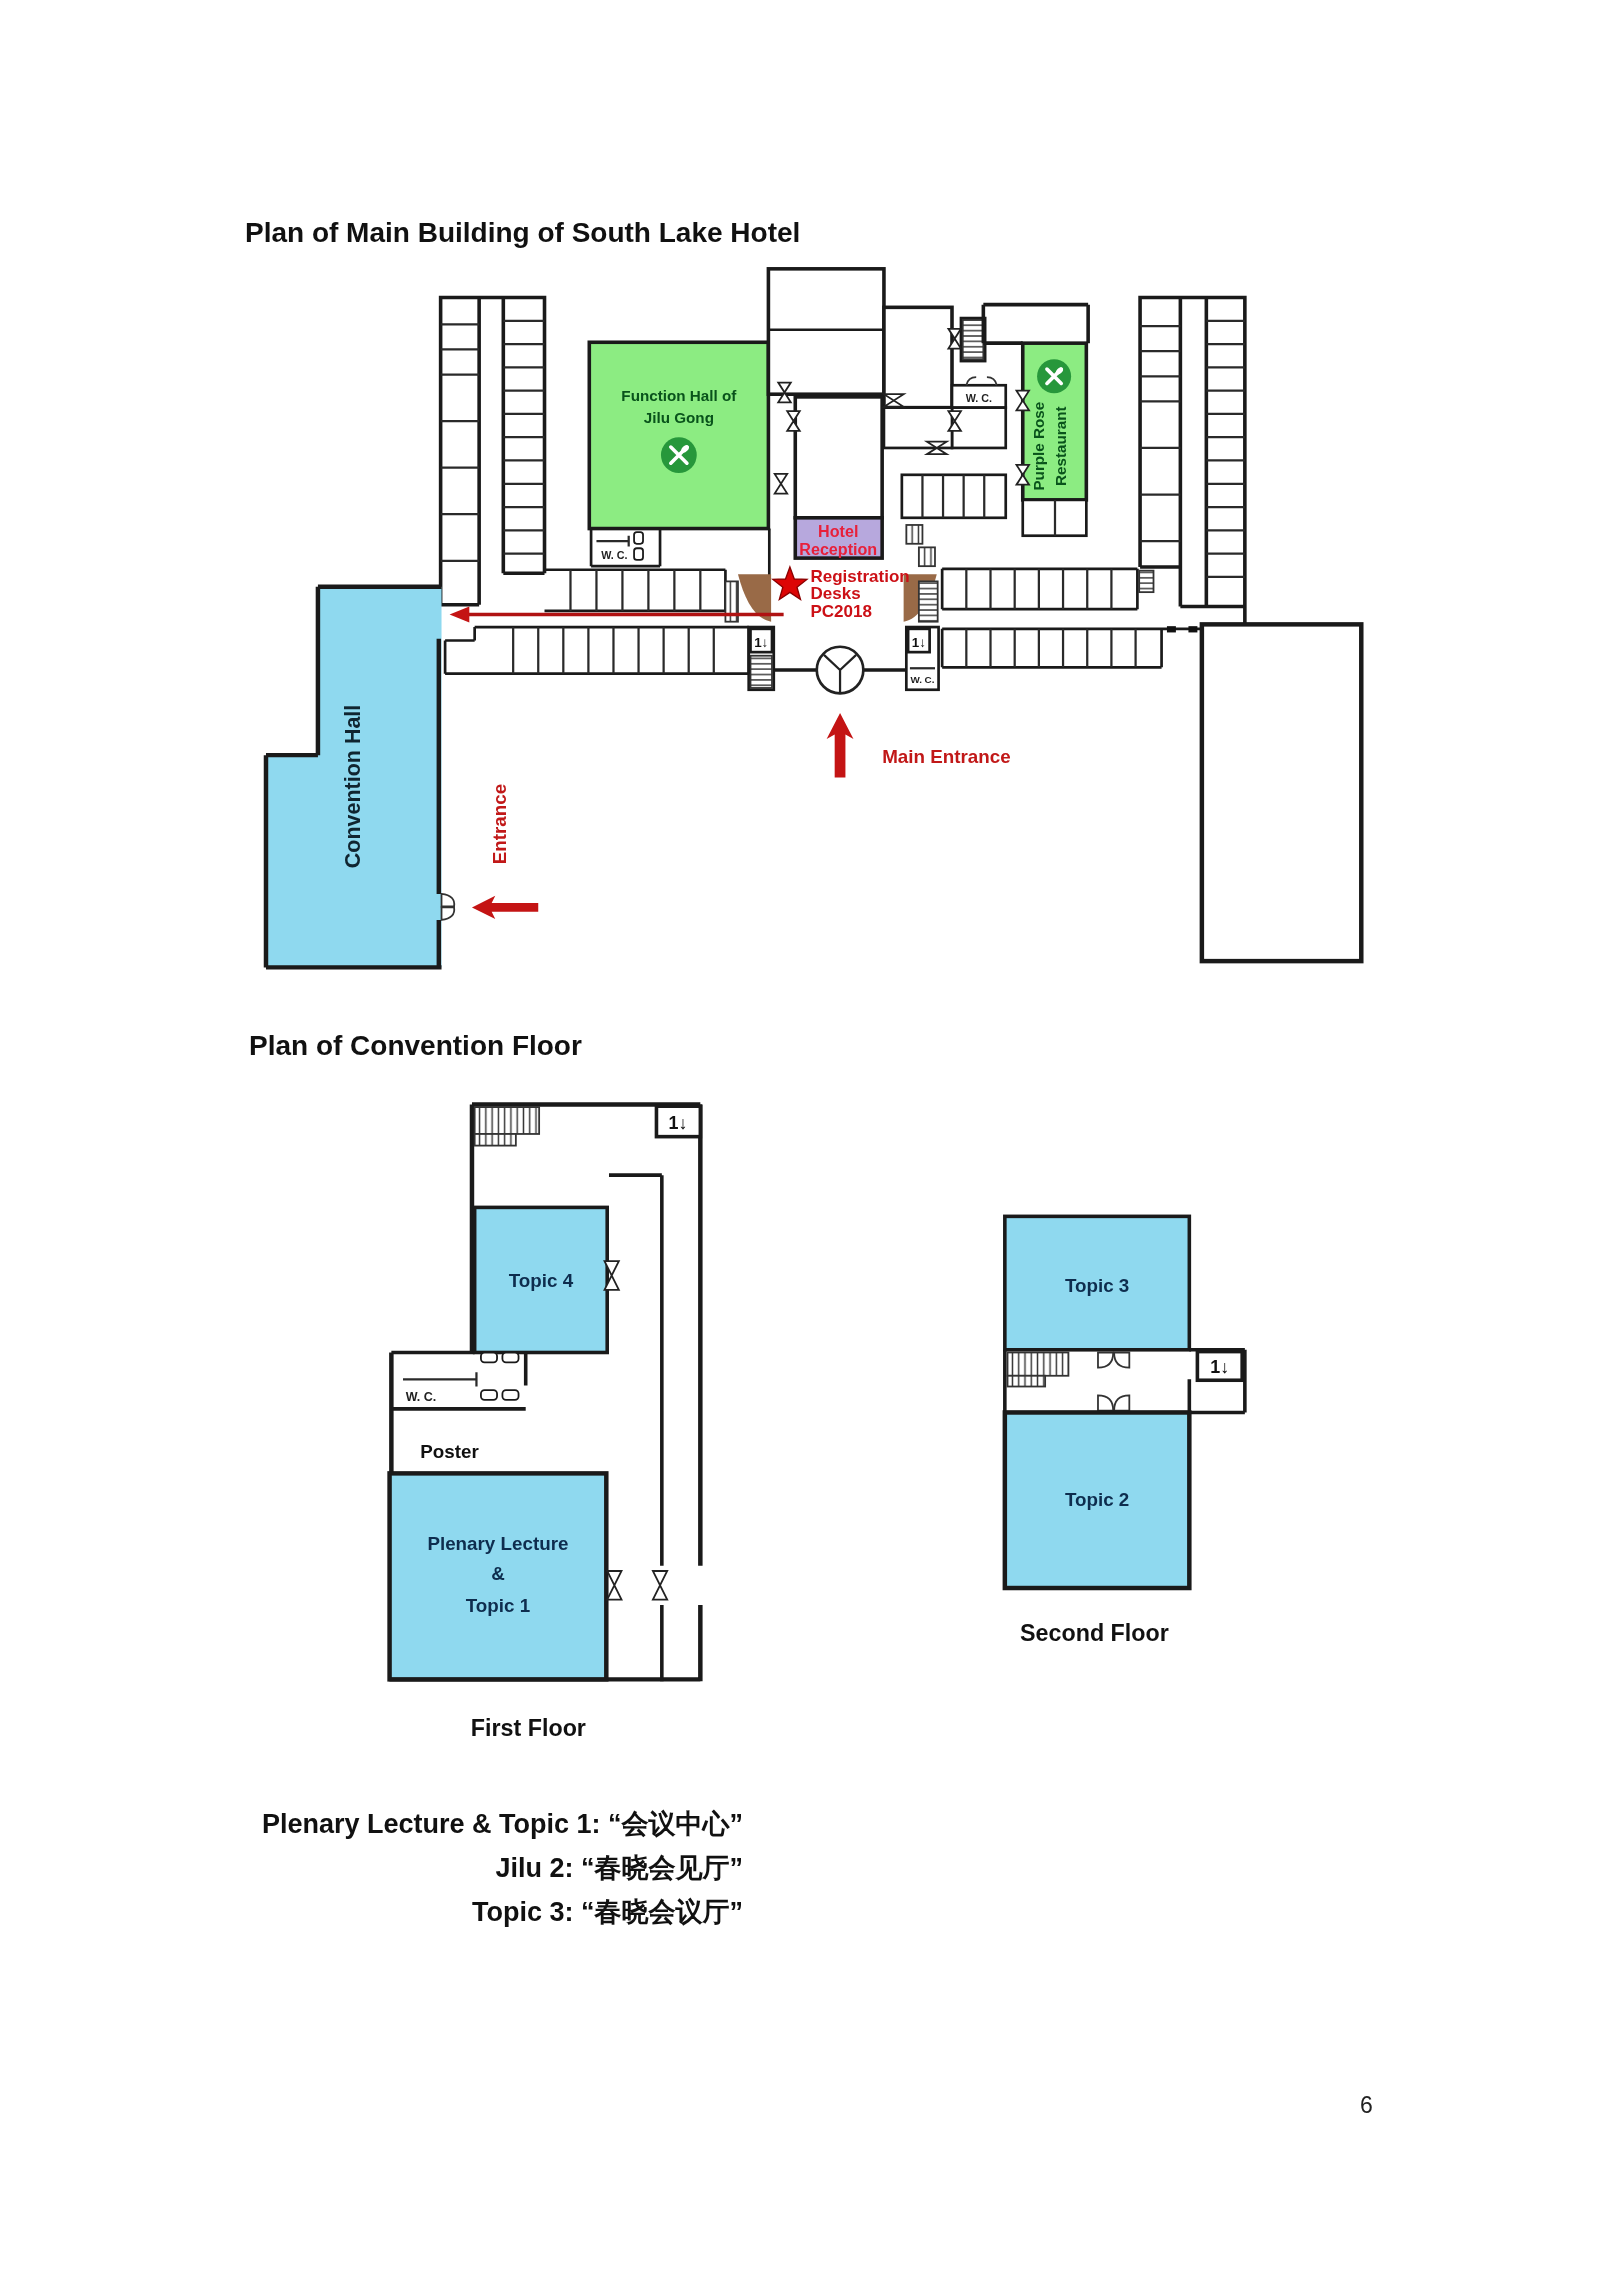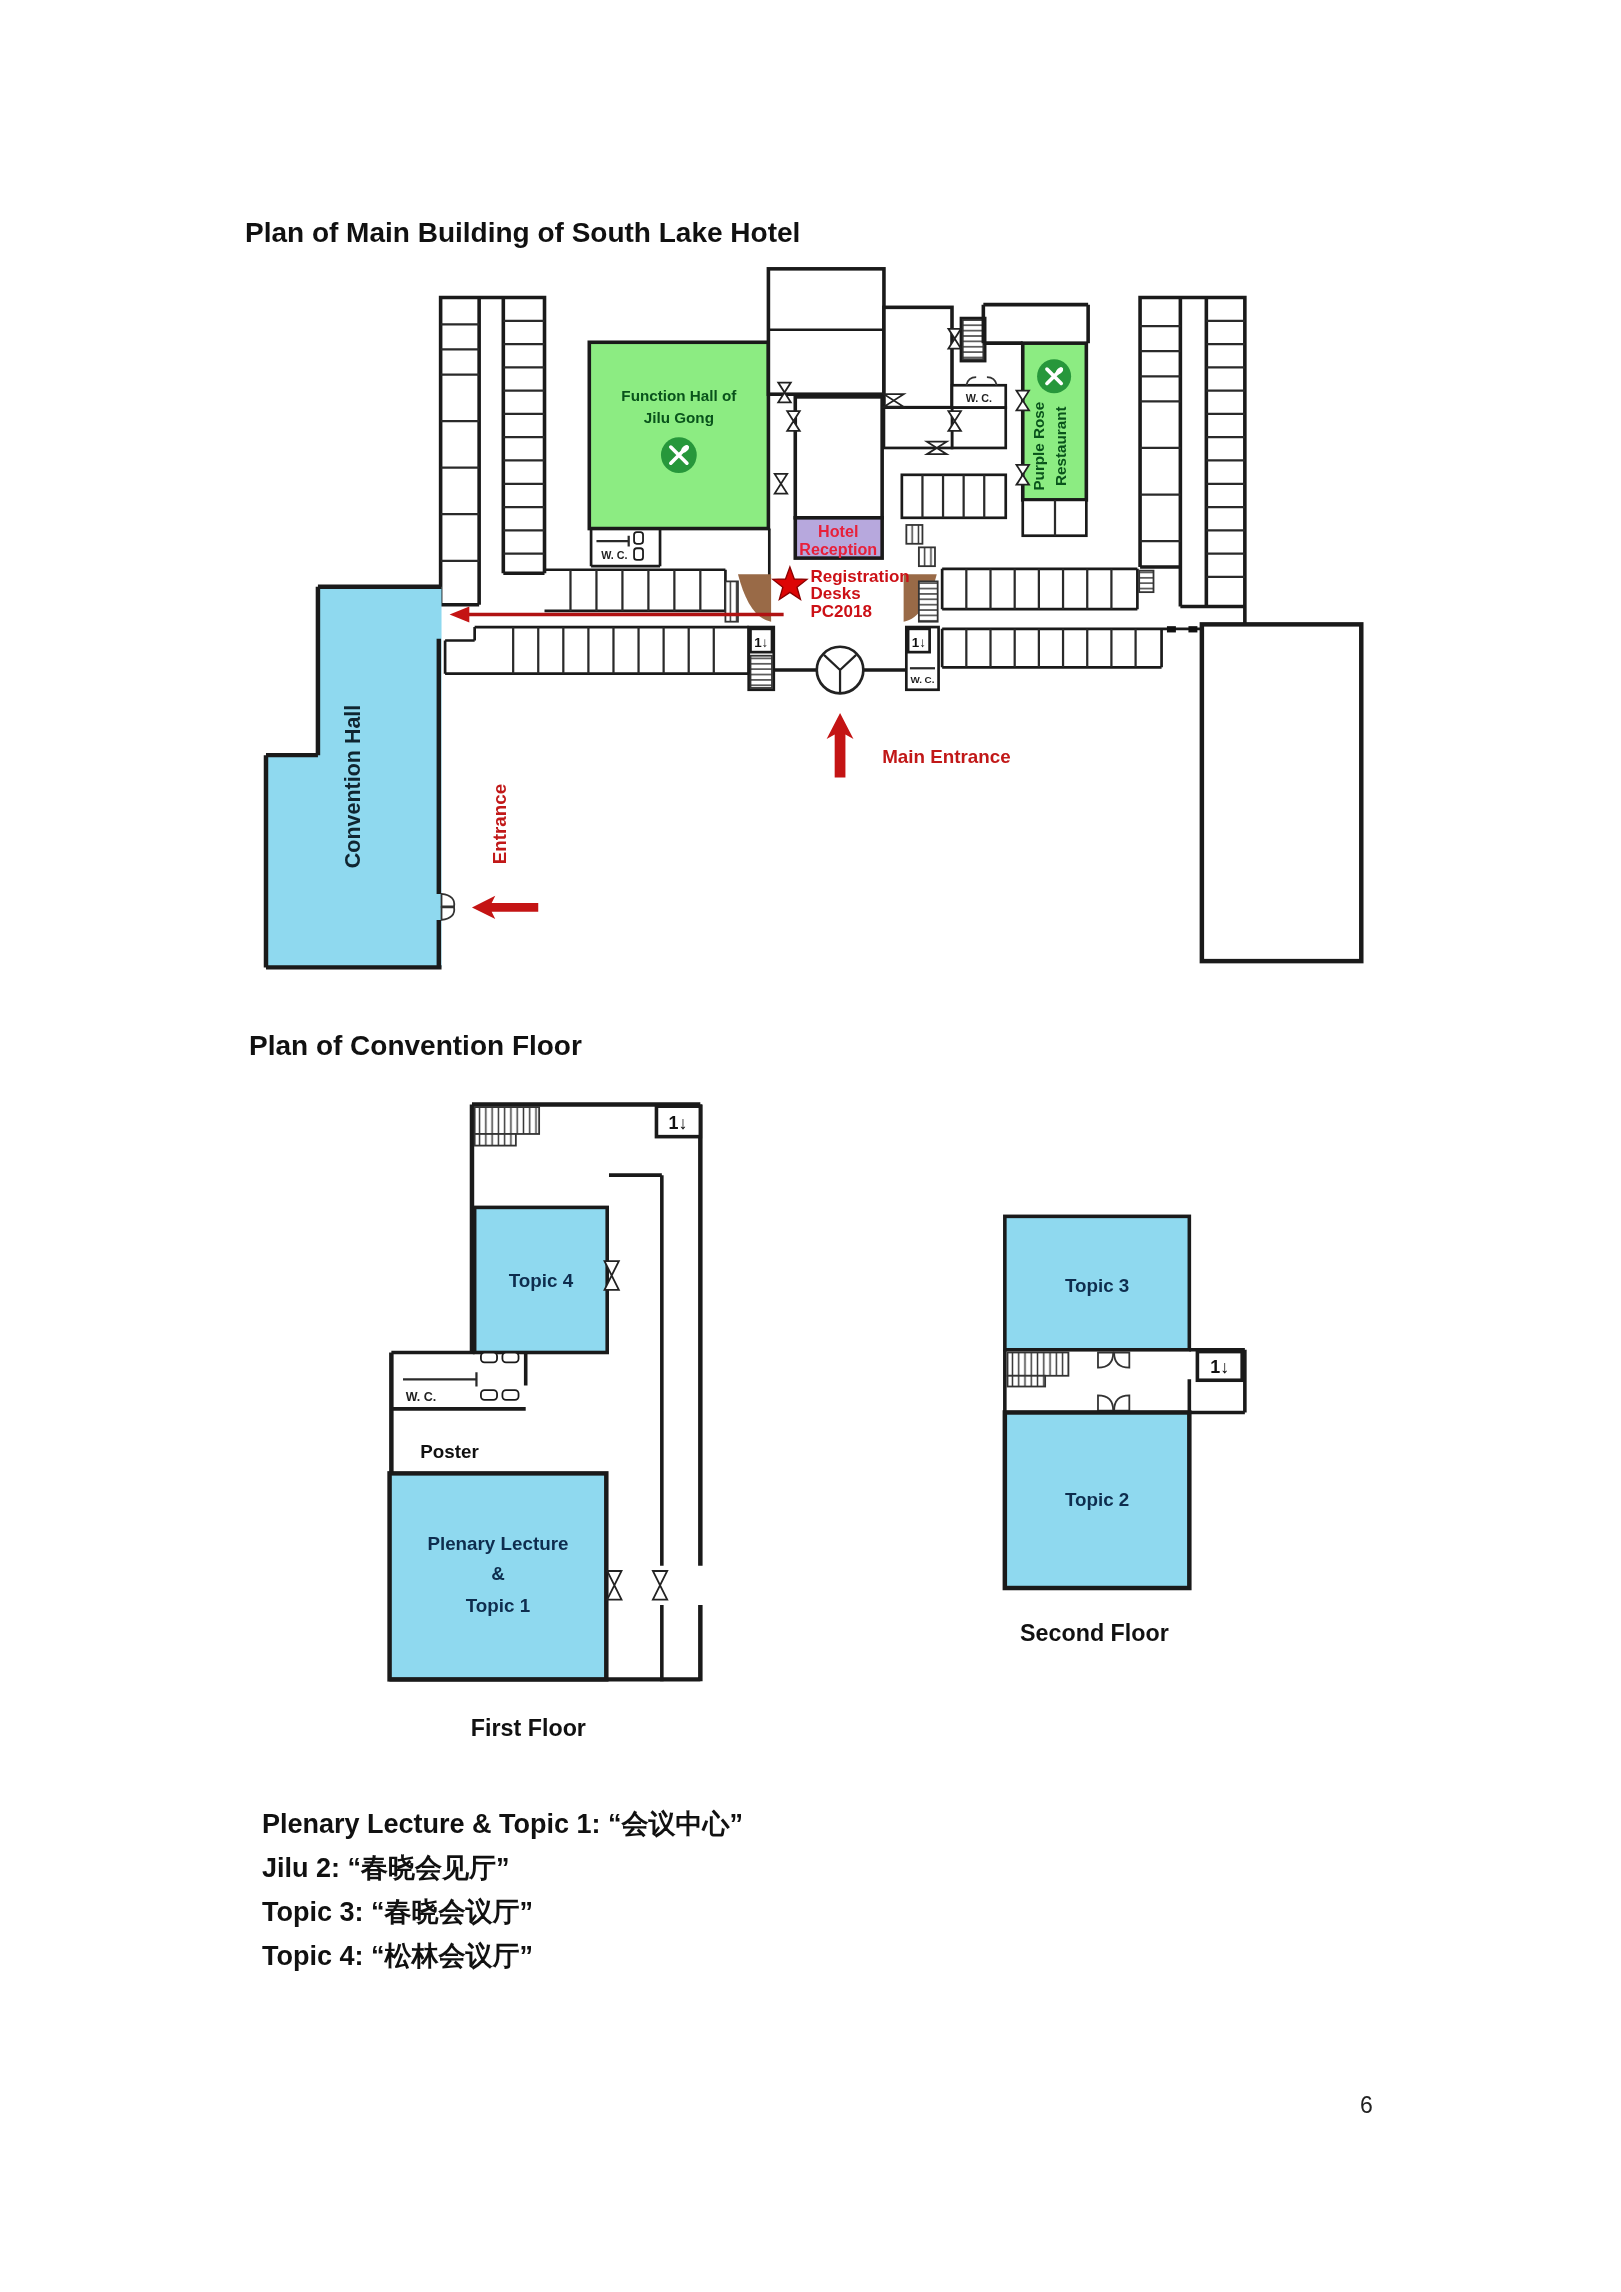--- a/index.html
+++ b/index.html
@@ -1,17 +1,17 @@
 <!DOCTYPE html>
 <html style="font-size:14.3px"><head>
 <meta charset="utf-8">
 <style>
   html,body{margin:0;padding:0;background:#888;}
   .page{position:relative;width:1621px;height:2293px;background:#ffffff;overflow:hidden;
-        font-family:"Liberation Sans", sans-serif;}
+        font-family:"Liberation Sans", sans-serif;text-align:right;}
   .title{position:absolute;font-size:28px;font-weight:bold;color:#111;white-space:nowrap;}
   .legend{position:absolute;left:246px;top:1802px;font-size:27px;font-weight:bold;color:#111;margin-left:16px;}
   .legend div{line-height:44px;white-space:nowrap;}
   .pagenum{position:absolute;left:1360px;top:2092px;font-size:23px;color:#222;}
   svg{position:absolute;left:0;top:0;}
   svg text{font-family:"Liberation Sans", sans-serif;font-weight:bold;}
   .wall{stroke:#1a1a1a;fill:none;}
   .w5{stroke-width:5px;} .w4{stroke-width:4px;} .w3{stroke-width:3px;}
   .div{stroke:#2a2a2a;stroke-width:2.5px;fill:none;}
   .roomblue{fill:#8fd9ef;stroke:#1a1a1a;}
@@ -255,18 +255,17 @@
       <text class="navy" x="1225" y="1681" font-size="21" text-anchor="middle">Topic 2</text>
 
       <text x="1222" y="1832" font-size="26" text-anchor="middle" fill="#111">Second Floor</text>
     </g>
   </svg>
 
   <div class="legend">
     <div>Plenary Lecture &amp; Topic 1: “会议中心”</div>
     <div>Jilu 2: “春晓会见厅”</div>
     <div>Topic 3: “春晓会议厅”</div>
-    <div>Topic 4: “松林会议厅”</div>
   </div>
 
   <div class="pagenum">6</div>
 </div>
 
 
 </body></html>

